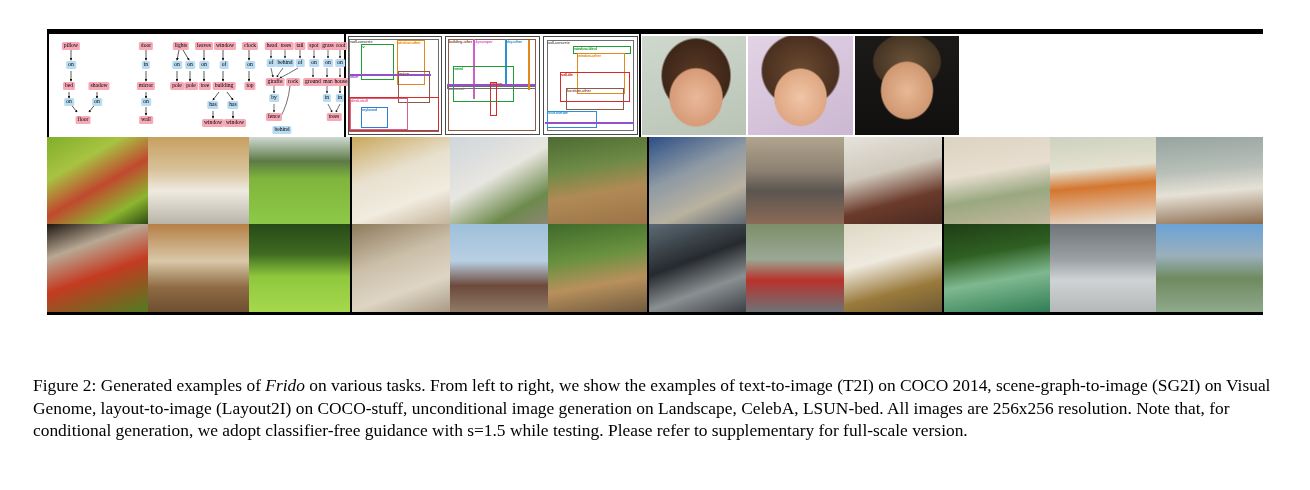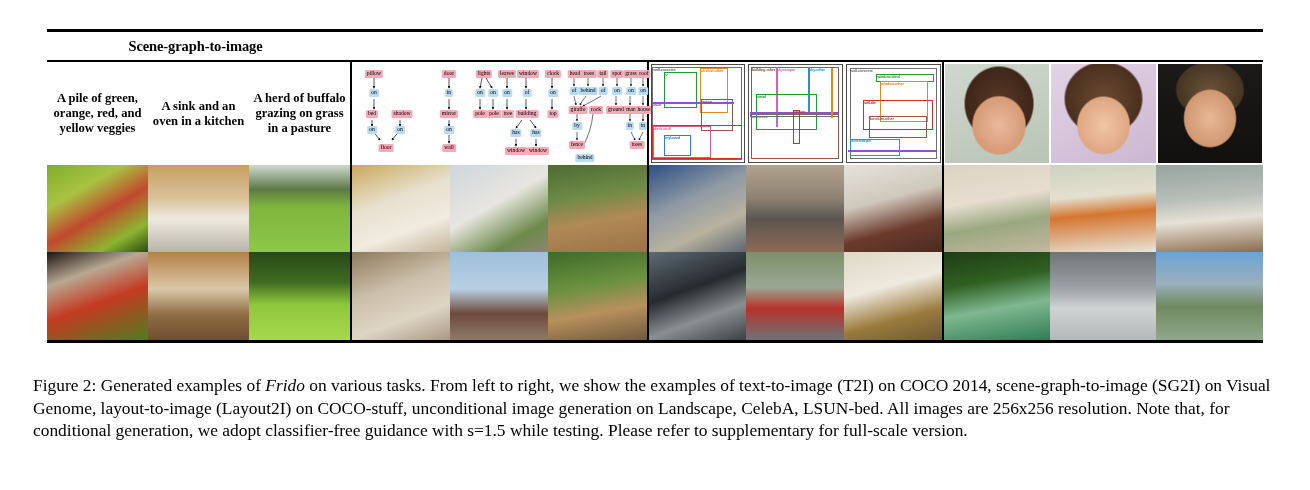--- a/index.html
+++ b/index.html
@@ -105,34 +105,26 @@
 </head>
 <body>
 
 <div class="figure">
 
   <div class="table-wrap">
 
     <div class="rule-top"></div>
 
     <div class="header-row">
-      <div class="header-cell col-sg2i">Scene-graph-to-image</div>
     </div>
 
     <div class="rule-mid"></div>
 
     <div class="cond-row">
 
-      <div class="cond-cell col-t2i">
-        <div class="caps">
-          <div class="cap">A pile of green, orange, red, and yellow veggies</div>
-          <div class="cap">A sink and an oven in a kitchen</div>
-          <div class="cap">A herd of buffalo grazing on grass in a pasture</div>
-        </div>
-      </div>
 
       <div class="vsep"></div>
 
       <div class="cond-cell col-sg2i" style="width:295px">
         <div class="sg-holder">
 
           <div class="sg" style="flex:0 0 72px">
             <svg viewBox="0 0 72 103" preserveAspectRatio="none">
               <defs>
                   <marker id="ah1" markerWidth="4" markerHeight="4" refX="3" refY="2" orient="auto">

